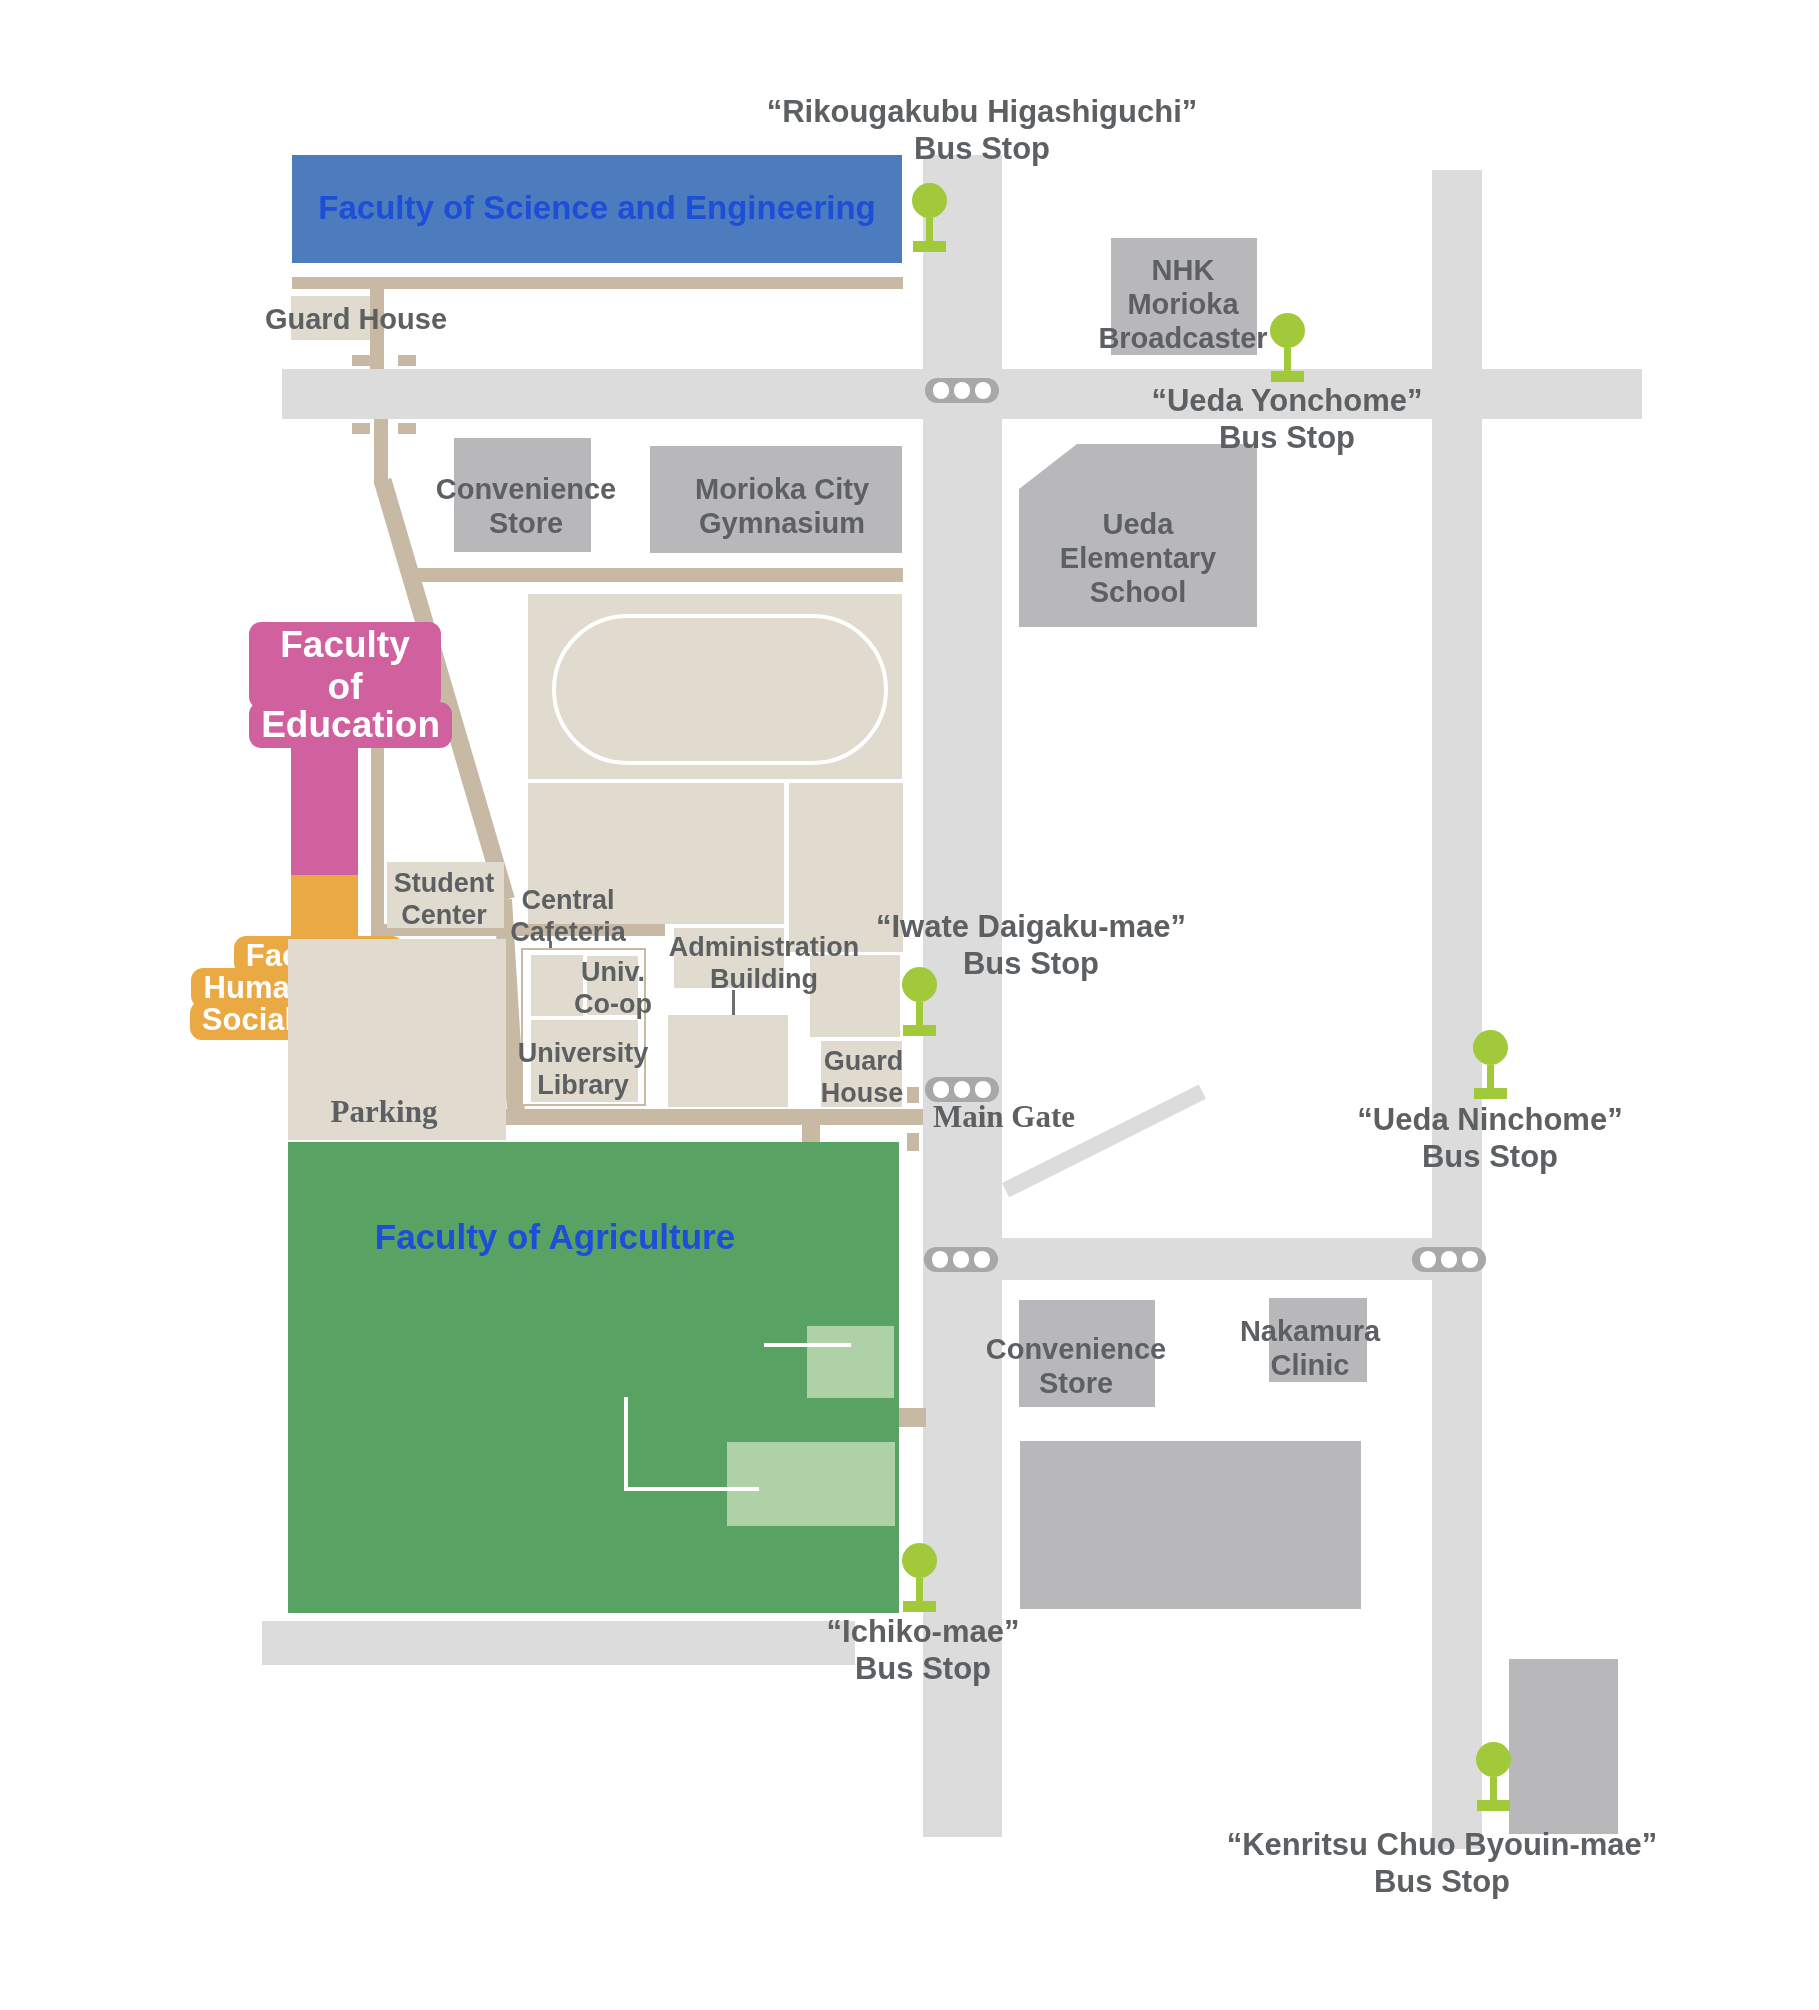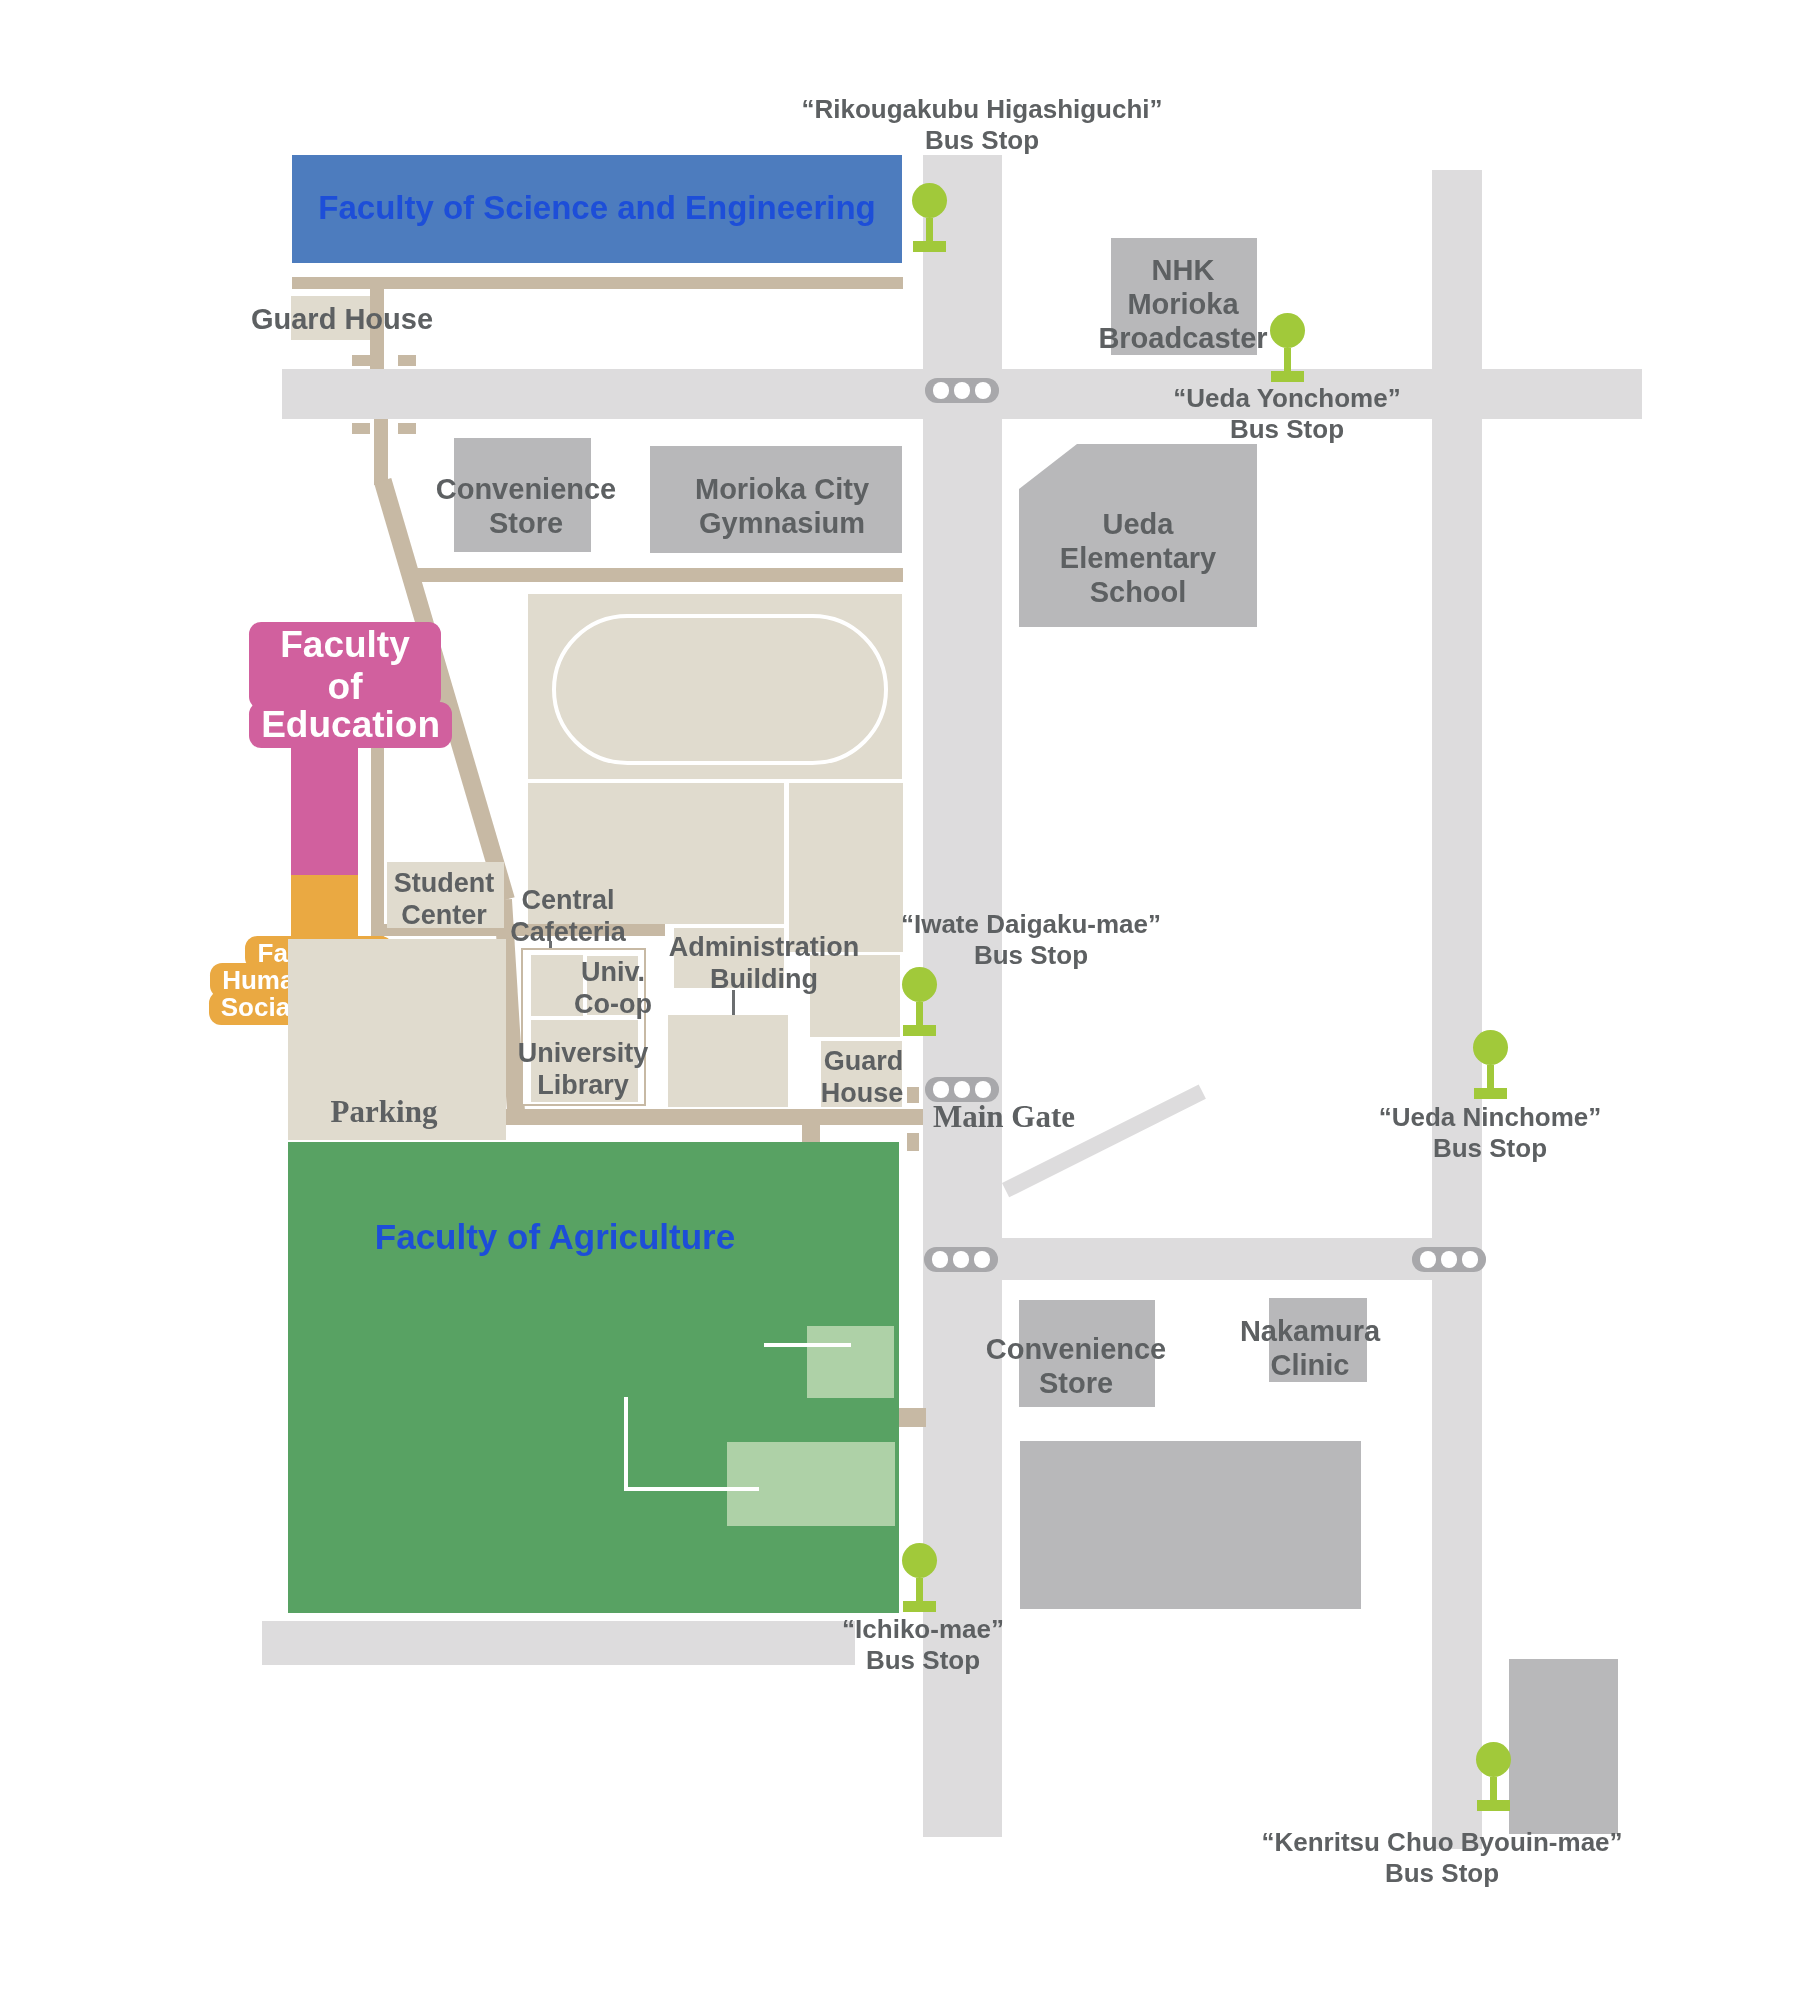--- a/index.html
+++ b/index.html
@@ -10,21 +10,21 @@
   .tan{position:absolute;background:#c7b9a4;}
   .beige{position:absolute;background:#e0dbce;}
   .gray{position:absolute;background:#b8b8ba;}
   .green{position:absolute;background:#58a263;}
   .palegreen{position:absolute;background:#aed1a7;}
   .whiteline{position:absolute;background:#ffffff;}
   .cl{position:absolute;transform:translateX(-50%);text-align:center;color:#5d6062;
       white-space:nowrap;line-height:1.18;}
   .cl div{line-height:1.18;}
   .wl{color:#1d4ed8;}
-  .f36{font-size:26px;} .f33{font-size:29px;} .f31{font-size:27px;}
+  .f36{font-size:31px;} .f33{font-size:29px;} .f31{font-size:27px;}
   .f35{font-size:31px;font-family:Liberation Serif, serif;} .f38{font-size:33px;} .f40{font-size:35px;} .f42{font-size:37px;}
   .bus{position:absolute;width:38px;}
   .bus .bhead{width:35px;height:35px;border-radius:50%;background:#a1c93a;margin:0 auto;}
   .bus .bstem{width:7px;height:23px;background:#a1c93a;margin:0 auto;}
   .bus .bbase{width:33px;height:10.5px;background:#a1c93a;margin:0 auto;}
   .tl{position:absolute;width:74px;height:24.5px;background:#a8a8ab;border-radius:12.2px;
       display:flex;align-items:center;justify-content:center;gap:4.4px;}
   .tl i{display:block;width:16.6px;height:16.6px;background:#fff;border-radius:50%;}
   .stadium{position:absolute;border:4.4px solid #fff;border-radius:83px;}
   .compound{position:absolute;background:#fff;border:2.6px solid #c7b9a4;}
@@ -95,21 +95,21 @@
   <div class="cl wl f40" style="left:555px;top:1216px;">
     <div>Faculty of Agriculture</div>
   </div>
   <div class="palegreen" style="left:807px;top:1326px;width:87px;height:72px;"></div>
   <div class="palegreen" style="left:727px;top:1442px;width:168px;height:84px;"></div>
   <div class="whiteline" style="left:764px;top:1343px;width:87px;height:3.5px;"></div>
   <div class="whiteline" style="left:624px;top:1397px;width:3.5px;height:93px;"></div>
   <div class="whiteline" style="left:624px;top:1487px;width:135px;height:3.5px;"></div>
 
   <div class="beige" style="left:291px;top:296px;width:79px;height:44px;"></div>
-  <div class="cl f33" style="left:342px;top:302px;">
+  <div class="cl f33" style="left:356px;top:302px;">
     <div>Guard House</div>
   </div>
 
   <div class="beige" style="left:528px;top:594px;width:374px;height:185px;"></div>
   <div class="stadium" style="left:552px;top:614px;width:328px;height:143px;"></div>
   <div class="beige" style="left:528px;top:783px;width:256px;height:141px;"></div>
   <div class="beige" style="left:789px;top:783px;width:114px;height:169px;"></div>
   <div class="beige" style="left:810px;top:955px;width:90px;height:82px;"></div>
 
   <div class="beige" style="left:387px;top:862px;width:117px;height:66px;"></div>

